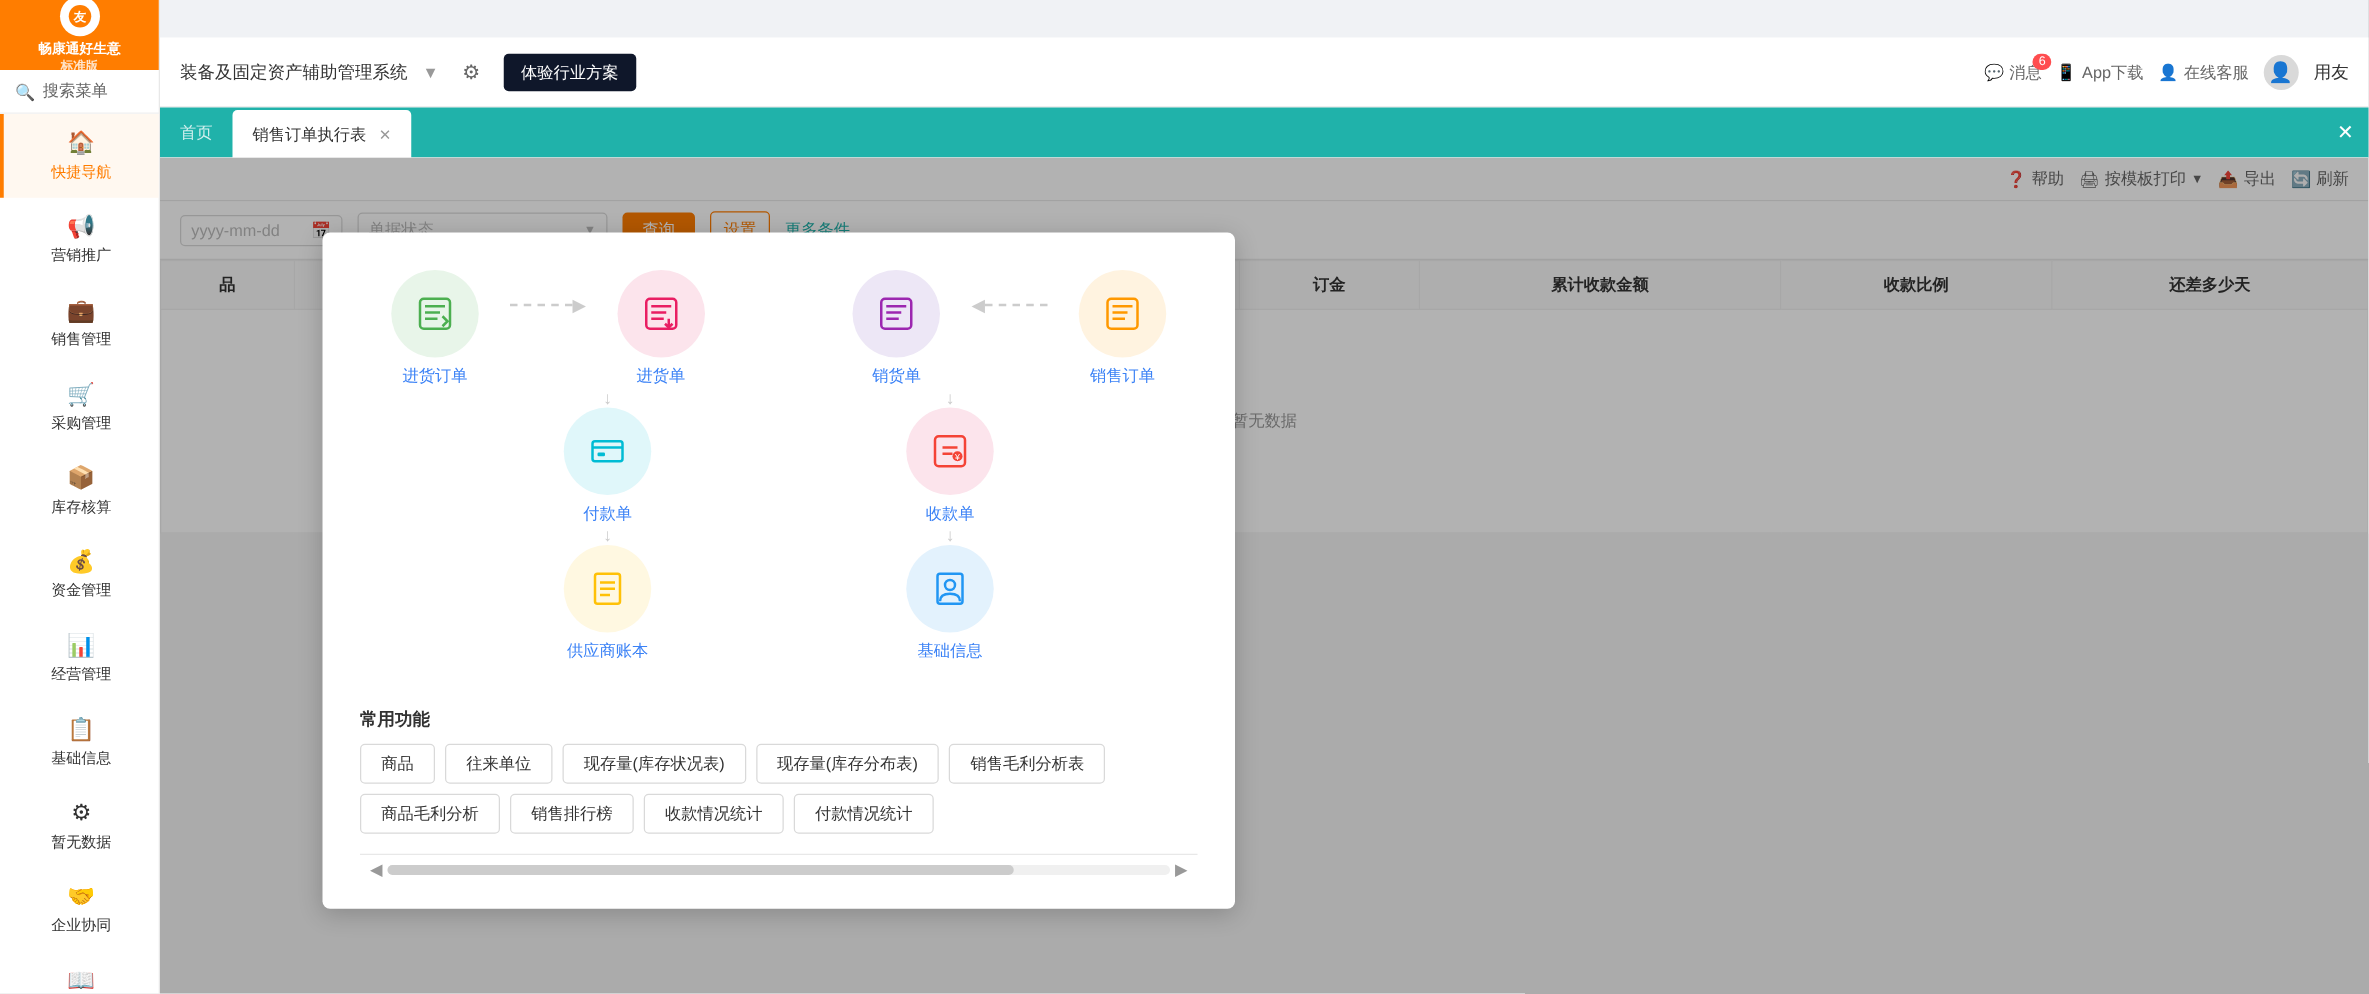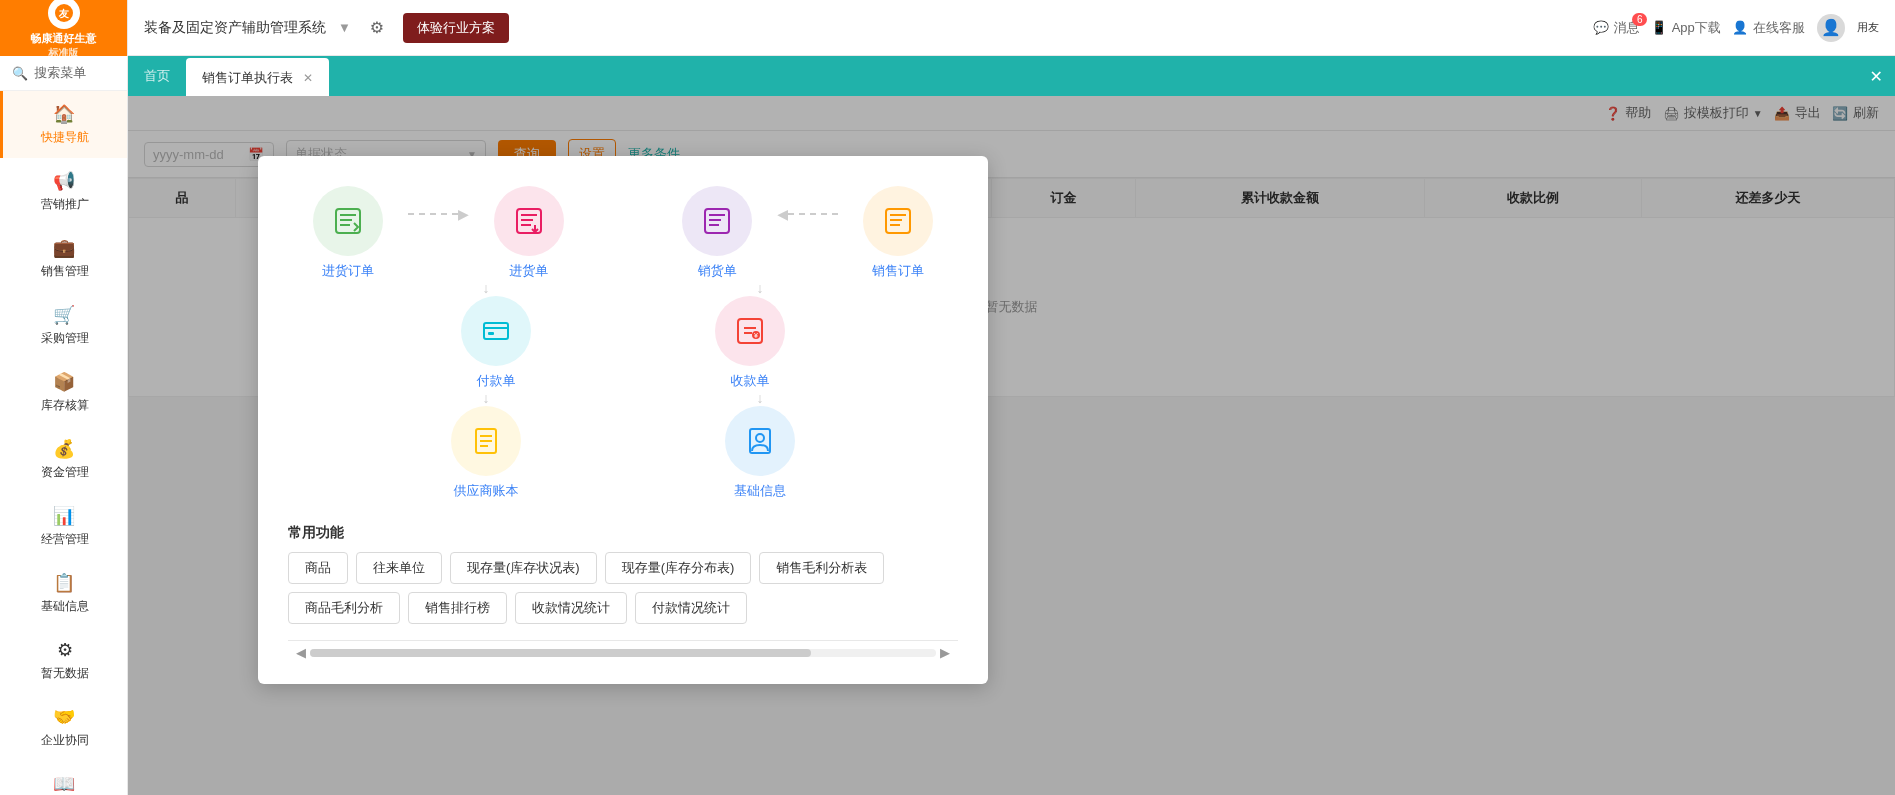--- a/index.html
+++ b/index.html
@@ -16,26 +16,26 @@
     .sidebar-search { display: flex; align-items: center; padding: 8px 12px; color: #666; font-size: 13px; cursor: pointer; border-bottom: 1px solid #f0f0f0; gap: 6px; }
     .sidebar-nav { flex: 1; overflow-y: auto; }
     .sidebar-item { display: flex; flex-direction: column; align-items: center; padding: 12px 8px; cursor: pointer; color: #333; font-size: 12px; border-left: 3px solid transparent; gap: 4px; }
     .sidebar-item.active { background: #fff8f0; color: #ff7d00; border-left-color: #ff7d00; }
     .sidebar-item .icon { font-size: 18px; }
 
     
     .main { flex: 1; display: flex; flex-direction: column; overflow: hidden; }
 
     
-    .topbar { height: 56px; background: #fff; border-bottom: 1px solid #e8e8e8; display: flex; align-items: center; padding: 0 16px; gap: 12px; }
+    .topbar { height: 56px; background: #fff; border-bottom: 1px solid #e8e8e8; display: flex; align-items: center; padding: 0 16px; gap: 12px; margin-top: 30px; }
     .topbar-icon-btn { display: flex; align-items: center; gap: 4px; color: #666; cursor: pointer; font-size: 13px; position: relative; }
     .badge { background: #ff4d4f; color: #fff; font-size: 10px; border-radius: 10px; padding: 1px 5px; position: absolute; top: -6px; right: -8px; }
     .topbar-avatar { width: 28px; height: 28px; background: #d9d9d9; border-radius: 50%; display: flex; align-items: center; justify-content: center; font-size: 11px; color: #666; }
     .settings-btn { width: 28px; height: 28px; display: flex; align-items: center; justify-content: center; cursor: pointer; color: #666; font-size: 16px; }
-    .trial-btn { background: #7f1d1d; color: #fff; border: none; padding: 6px 14px; border-radius: 4px; cursor: pointer; font-size: 13px; }
+    .trial-btn { background: #0f172a; color: #fff; border: none; padding: 6px 14px; border-radius: 4px; cursor: pointer; font-size: 13px; }
 
     
     .tabbar { background: #20b2aa; display: flex; align-items: center; height: 40px; padding: 0; }
     .tab { display: flex; align-items: center; padding: 2px 16px; height: 100%; cursor: pointer; color: rgba(255,255,255,0.8); font-size: 13px; gap: 6px; justify-content: flex-end; }
     .tab.active { background: #fff; color: #333; border-radius: 4px 4px 0 0; margin-top: 4px; }
     .tab-close { font-size: 12px; color: #999; cursor: pointer; margin-left: 4px; }
     .tabbar-close { margin-left: auto; margin-right: 12px; color: #fff; cursor: pointer; font-size: 16px; }
 
     
     .content-area { flex: 1; background: #f5f5f5; overflow: auto; position: relative; }
@@ -73,21 +73,21 @@
     .flow-circle.red-pink { background: #fce4ec; color: #e91e63; }
     .flow-circle.purple { background: #ede7f6; color: #9c27b0; }
     .flow-circle.orange { background: #fff3e0; color: #ff9800; }
     .flow-circle.teal { background: #e0f7fa; color: #00bcd4; }
     .flow-circle.red { background: #fce4ec; color: #f44336; }
     .flow-circle.yellow { background: #fff8e1; color: #ffc107; }
     .flow-circle.blue { background: #e3f2fd; color: #2196f3; }
     .flow-label { font-size: 13px; color: #3b82f6; }
 
     
-    .common-section { margin-top: 24px; }
+    .common-section { margin-top: 37px; }
     .common-title { font-size: 14px; color: #333; margin-bottom: 10px; font-weight: bold; }
     .common-btns { display: flex; flex-wrap: wrap; gap: 8px; }
     .common-btn { border: 1px solid #d9d9d9; background: #fff; padding: 6px 16px; border-radius: 4px; cursor: pointer; font-size: 13px; color: #333; }
 
     
     .scroll-bar-row { display: flex; align-items: center; padding: 4px 8px; background: #fff; border-top: 1px solid #e8e8e8; }
     .scroll-track { flex: 1; height: 8px; background: #f0f0f0; border-radius: 4px; margin: 0 4px; }
     .scroll-thumb { height: 8px; background: #ccc; border-radius: 4px; width: 80%; }
 
     
@@ -180,21 +180,21 @@
         <span>📱</span>
         <span>App下载</span>
       </div>
       <div class="topbar-icon-btn">
         <span>👤</span>
         <span>在线客服</span>
       </div>
       <div class="topbar-avatar">
         <span style="font-size:16px;">👤</span>
       </div>
-      <span style="color:#333;font-size:11px;">用友</span>
+      <span style="color:#333;font-size:14px;">用友</span>
     </div>
 
     <div class="tabbar">
       <div class="tab">
         <span>首页</span>
       </div>
       <div class="tab active">
         <span>销售订单执行表</span>
         <span class="tab-close">✕</span>
       </div>
@@ -339,21 +339,21 @@
 
             <div style="width:120px;"></div>
 
             <div style="width:120px;text-align:center;color:#ccc;font-size:14px;margin-left:18px;">↓</div>
             <div style="flex:1;"></div>
 
             <div style="width:120px;text-align:center;color:#ccc;font-size:14px;margin-right:18px;">↓</div>
             <div style="width:120px;"></div>
           </div>
 
-          <div style="display:flex; gap:10px; margin-bottom:0;">
+          <div style="display:flex; gap:0; margin-bottom:0;">
             <div style="width:120px;"></div>
 
             <div class="flow-node" style="margin-left:18px;">
               <div class="flow-circle teal">
                 <svg width="32" height="32" viewBox="0 0 32 32">
                     <rect x="4" y="8" width="24" height="16" rx="2" fill="none" stroke="#00bcd4" stroke-width="2"></rect>
                     <line x1="4" y1="13" x2="28" y2="13" stroke="#00bcd4" stroke-width="2"></line>
                     <rect x="8" y="17" width="6" height="3" rx="1" fill="#00bcd4"></rect>
                   </svg>
               </div>

